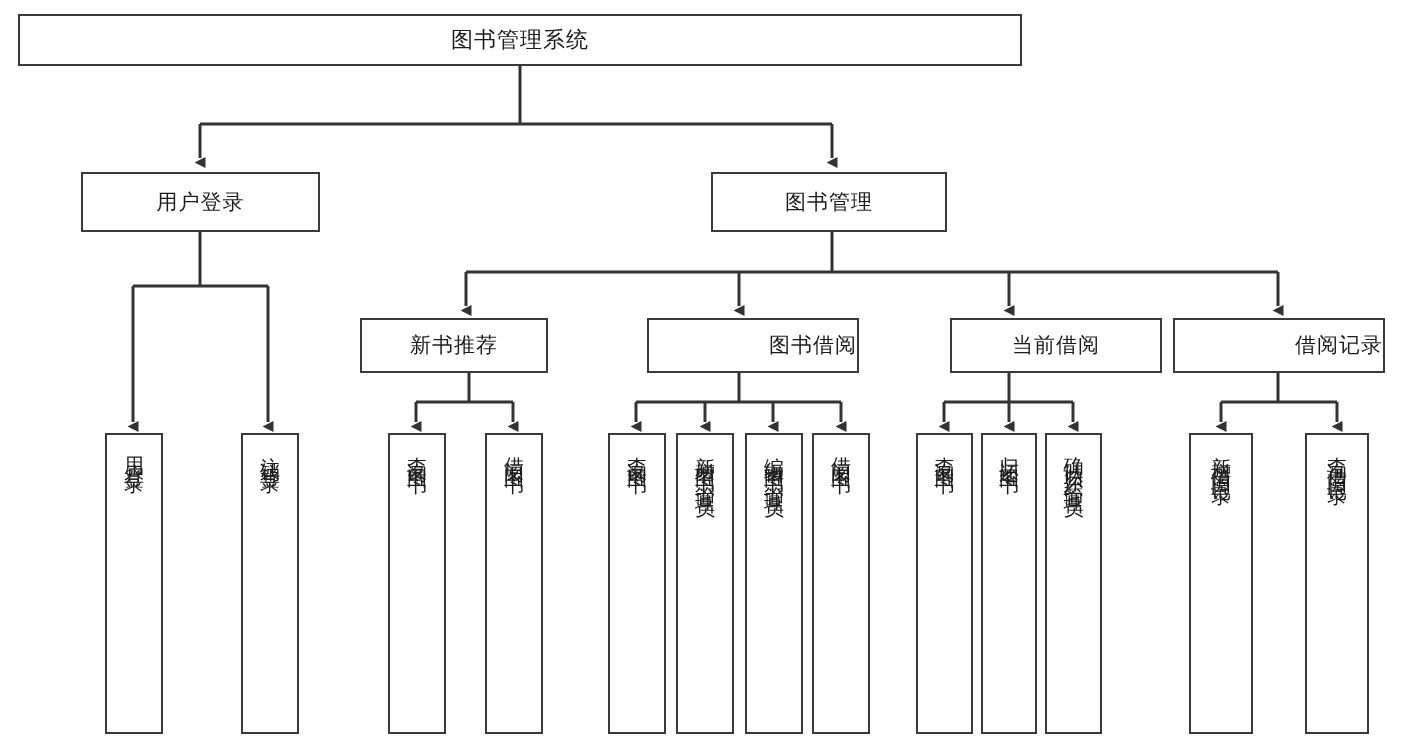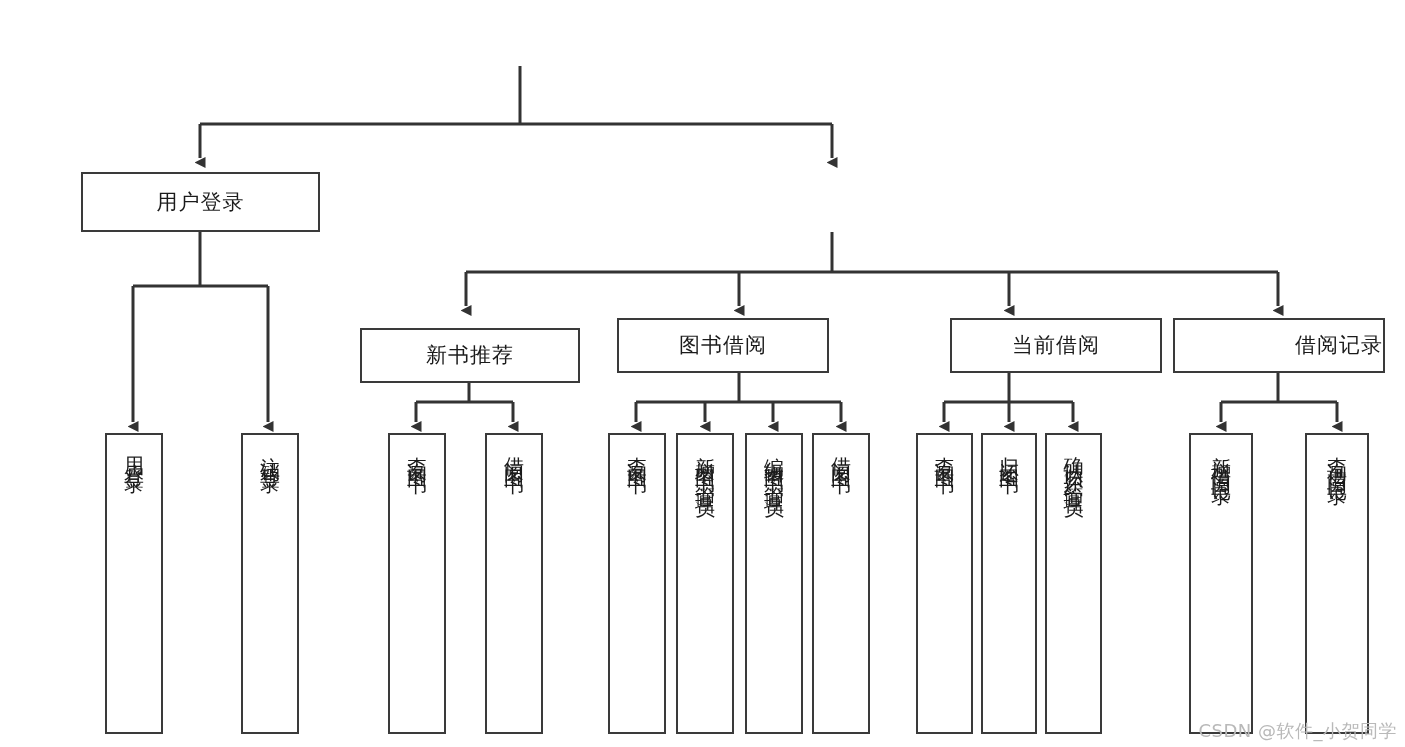--- a/index.html
+++ b/index.html
@@ -118,29 +118,35 @@
       <path d="M1009,402 L1009,422" marker-end="url(#arrow)"></path>
       <path d="M1073,402 L1073,422" marker-end="url(#arrow)"></path>
 
       <path d="M1278,373 L1278,402"></path>
       <path d="M1221,402 L1337,402"></path>
       <path d="M1221,402 L1221,422" marker-end="url(#arrow)"></path>
       <path d="M1337,402 L1337,422" marker-end="url(#arrow)"></path>
     </g>
   </svg>
 
+  <div class="node-box root" style="left:18px; top:14px; width:1004px; height:52px;">
+    <span class="node-label">图书管理系统</span>
+  </div>
 
   <div class="node-box" style="left:81px; top:172px; width:239px; height:60px;">
     <span class="node-label">用户登录</span>
   </div>
+  <div class="node-box" style="left:711px; top:172px; width:236px; height:60px;">
+    <span class="node-label">图书管理</span>
+  </div>
 
-  <div class="node-box" style="left:360px; top:328px; width:220px; height:55px;">
+  <div class="node-box" style="left:360px; top:318px; width:188px; height:55px;">
     <span class="node-label">新书推荐</span>
   </div>
-  <div class="node-box" style="left:617px; top:318px; width:212px; height:55px;">
+  <div class="node-box" style="left:647px; top:318px; width:212px; height:55px;justify-content:flex-end;">
     <span class="node-label">图书借阅</span>
   </div>
   <div class="node-box" style="left:903px; top:318px; width:212px; height:55px;margin-left:47px;">
     <span class="node-label">当前借阅</span>
   </div>
   <div class="node-box" style="left:1173px; top:318px; width:212px; height:55px;justify-content:flex-end;">
     <span class="node-label">借阅记录</span>
   </div>
 
   <div class="node-box vertical" style="left:105px; top:433px; width:58px; height:301px;">
@@ -180,14 +186,13 @@
     <span class="node-label">确认归还（管理员）</span>
   </div>
 
   <div class="node-box vertical" style="left:1189px; top:433px; width:64px; height:301px;">
     <span class="node-label">新增借阅记录</span>
   </div>
   <div class="node-box vertical" style="left:1305px; top:433px; width:64px; height:301px;">
     <span class="node-label">查询借阅记录</span>
   </div>
 
-  <div class="watermark">CSDN @软件_小贺同学</div>
 </div>
 
 </body></html>

